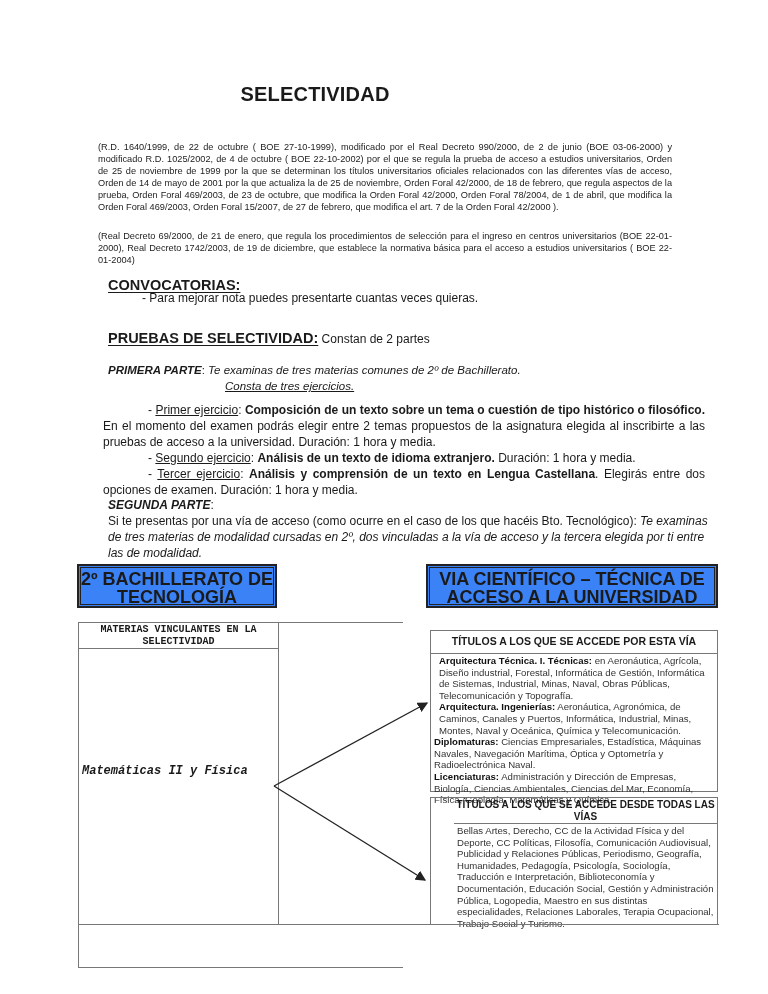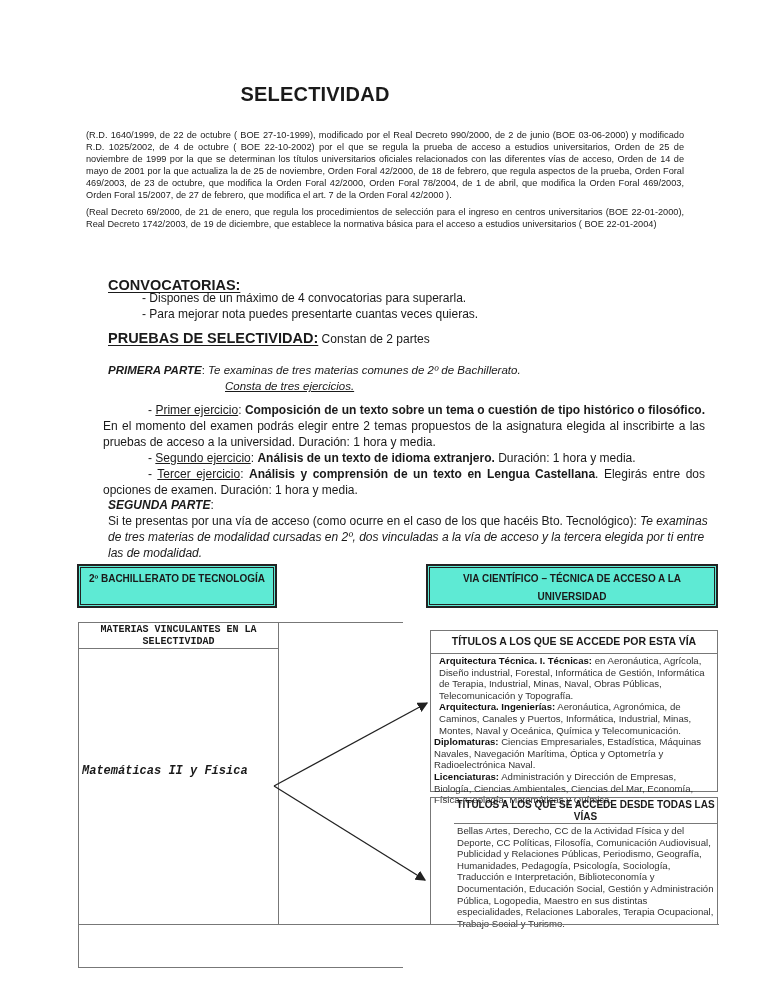--- a/index.html
+++ b/index.html
@@ -9,21 +9,21 @@
   }
   .abs { position: absolute; }
   .title {
     left: 0; width: 630px; top: 83px; text-align: center;
     font-size: 20px; font-weight: bold; letter-spacing: 0.2px;
   }
   .legal {
     left: 82px; width: 606px; top: 125px;
     font-size: 9.2px; line-height: 12.1px; text-align: justify; color: #222;
   }
-  .legal p { margin: 4px; }
+  .legal p { margin: 16px; }
   .h2 {
     font-size: 14.5px; font-weight: bold; text-decoration: underline;
     text-underline-offset: 2px;
   }
   .h2-rest { font-size: 12px; font-weight: normal; text-decoration: none; }
   .sec-conv { left: 108px; top: 276px; }
   .conv-list { left: 142px; top: 290px; font-size: 12px; line-height: 16px; }
   .sec-pruebas { left: 108px; top: 329px; }
   .primera { left: 108px; top: 362px; font-size: 11.5px; line-height: 16px; }
   .primera .lbl { font-weight: bold; font-style: italic; }
@@ -34,23 +34,23 @@
     font-size: 12px; line-height: 16px; text-align: justify;
   }
   .ejercicios p { margin: 0; }
   .ejercicios .ind { padding-left: 45px; }
   .ejercicios u { text-underline-offset: 1px; }
   .segunda { left: 108px; width: 600px; top: 497px; font-size: 12px; line-height: 16px; }
   .segunda .lbl { font-weight: bold; font-style: italic; }
   .segunda i { font-style: italic; }
 
   .hbox {
-    background: #5eead4; border: 3px double #222;
+    background: #3b82f6; border: 3px double #222;
     outline: 1px solid #222; outline-offset: 0px;
-    text-align: center; font-weight: bold; font-size: 10px; line-height: 18px;
+    text-align: center; font-weight: bold; font-size: 18px; line-height: 18px;
     box-sizing: border-box; padding-top: 2px;
   }
   .hbox-left { left: 78px; top: 565px; width: 198px; height: 42px; }
   .hbox-right { left: 427px; top: 565px; width: 290px; height: 42px; }
 
   .tbl-left {
     left: 78px; top: 622px; width: 325px; height: 346px;
     border: 1px solid #777; border-right: none; box-sizing: border-box; font-family: Liberation Mono, monospace;
   }
   .tbl-left .th {
@@ -97,21 +97,20 @@
 
 <div class="abs legal">
   <p>(R.D. 1640/1999, de 22 de octubre ( BOE 27-10-1999), modificado por el Real Decreto 990/2000, de 2 de junio (BOE 03-06-2000) y modificado R.D. 1025/2002, de 4 de octubre ( BOE 22-10-2002) por el que se regula la prueba de acceso a estudios universitarios, Orden de 25 de noviembre de 1999 por la que se determinan los títulos universitarios oficiales relacionados con las diferentes vías de acceso, Orden de 14 de mayo de 2001 por la que actualiza la de 25 de noviembre, Orden Foral 42/2000, de 18 de febrero, que regula aspectos de la prueba, Orden Foral 469/2003, de 23 de octubre, que modifica la Orden Foral 42/2000, Orden Foral 78/2004, de 1 de abril, que modifica la Orden Foral 469/2003, Orden Foral 15/2007, de 27 de febrero, que modifica el art. 7 de la Orden Foral 42/2000 ).</p>
   <p>(Real Decreto 69/2000, de 21 de enero, que regula los procedimientos de selección para el ingreso en centros universitarios (BOE 22-01-2000), Real Decreto 1742/2003, de 19 de diciembre, que establece la normativa básica para el acceso a estudios universitarios ( BOE 22-01-2004)</p>
 </div>
 
 <div class="abs sec-conv">
   <span class="h2">CONVOCATORIAS:</span>
 </div>
 <div class="abs conv-list">
-  <div>- Dispones de un máximo de 4 convocatorias para superarla.</div>
   <div>- Para mejorar nota puedes presentarte cuantas veces quieras.</div>
 </div>
 
 <div class="abs sec-pruebas">
   <span class="h2">PRUEBAS DE SELECTIVIDAD:</span><span class="h2-rest"> Constan de 2 partes</span>
 </div>
 
 <div class="abs primera">
   <div><span class="lbl">PRIMERA PARTE</span><span>: </span><span class="txt">Te examinas de tres materias comunes de 2º de Bachillerato.</span></div>
   <div class="l2">Consta de tres ejercicios.</div>
@@ -133,21 +132,21 @@
 
 <div class="abs tbl-left">
   <div class="th">MATERIAS VINCULANTES EN LA SELECTIVIDAD</div>
   <div class="col-div"></div>
   <div class="materia">Matemáticas II y Física</div>
 </div>
 
 <div class="abs tbl-r1">
   <div class="th">TÍTULOS A LOS QUE SE ACCEDE POR ESTA VÍA</div>
   <div class="body">
-    <p class="ind"><b>Arquitectura Técnica.  I. Técnicas:</b><span> en Aeronáutica, Agrícola, Diseño industrial, Forestal, Informática de Gestión, Informática de Terapia, Industrial, Minas, Naval, Obras Públicas, Telecomunicación y Topografía.</span></p>
+    <p class="ind"><b>Arquitectura Técnica.  I. Técnicas:</b><span> en Aeronáutica, Agrícola, Diseño industrial, Forestal, Informática de Gestión, Informática de Sistemas, Industrial, Minas, Naval, Obras Públicas, Telecomunicación y Topografía.</span></p>
     <p class="ind"><b>Arquitectura. Ingenierías:</b><span> Aeronáutica, Agronómica, de Caminos, Canales y Puertos, Informática, Industrial, Minas, Montes, Naval y Oceánica, Química y Telecomunicación.</span></p>
     <p><b>Diplomaturas:</b><span> Ciencias Empresariales, Estadística, Máquinas Navales, Navegación Marítima, Óptica y Optometría y Radioelectrónica Naval.</span></p>
     <p><b>Licenciaturas:</b><span> Administración y Dirección de Empresas, Biología, Ciencias Ambientales, Ciencias del Mar, Economía, Física, Geología, Matemáticas y Química.</span></p>
   </div>
 </div>
 
 <div class="abs tbl-r2">
   <div class="th">TÍTULOS A LOS QUE SE ACCEDE DESDE TODAS LAS VÍAS</div>
   <div class="body">Bellas Artes, Derecho, CC de la Actividad Física y del Deporte, CC Políticas, Filosofía, Comunicación Audiovisual, Publicidad y Relaciones Públicas, Periodismo, Geografía, Humanidades, Pedagogía, Psicología, Sociología, Traducción e Interpretación, Biblioteconomía y Documentación, Educación Social, Gestión y Administración Pública, Logopedia,  Maestro en sus distintas especialidades, Relaciones Laborales, Terapia Ocupacional, Trabajo Social y Turismo.</div>
 </div>

